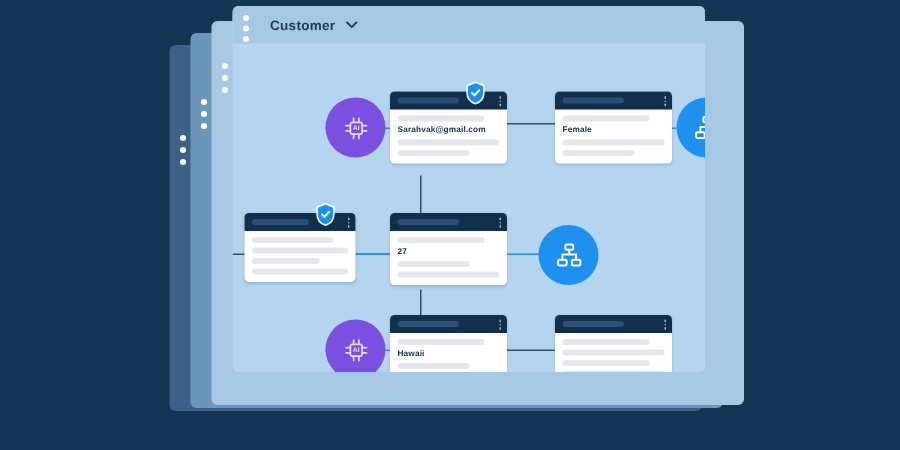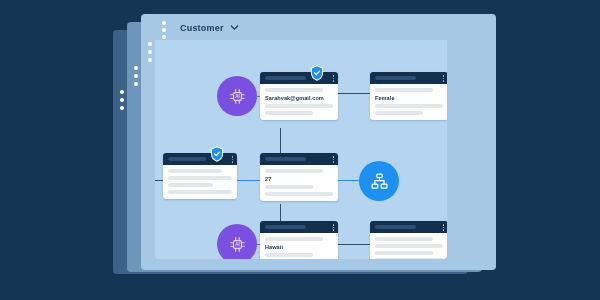--- a/index.html
+++ b/index.html
@@ -34,22 +34,22 @@
     border-radius: 50%;
     background: #ffffff;
   }
   .layer-back  .layer-dots { top: 60px; }
   .layer-mid   .layer-dots { top: 44px; }
   .layer-front .layer-dots { top: 28px; }
 
   
   #window {
     position: absolute;
-    left: 155px; top: 15px;
-    width: 292px; height: 244px;
+    left: 155px; top: 4px;
+    width: 315px; height: 244px;
     background: #b4d4ef;
     border-radius: 4px;
     overflow: hidden;
   }
   #titlebar {
     position: relative;
     height: 25px;
     background: #a6c8e4;
     display: flex;
     align-items: center;

